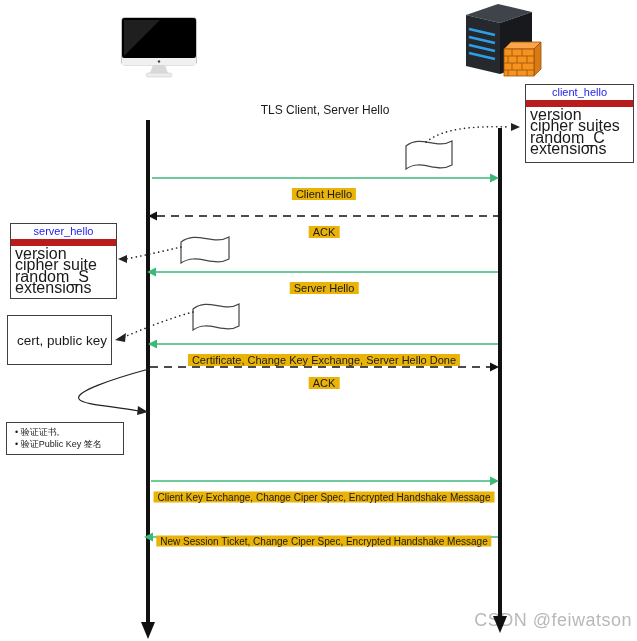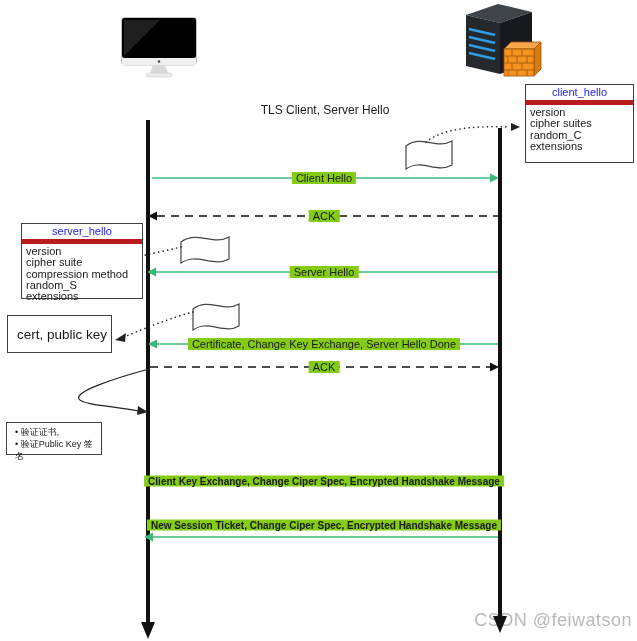--- a/index.html
+++ b/index.html
@@ -11,40 +11,40 @@
   .watermark{
     position:absolute;z-index:1;right:5px;top:610px;
     font-size:18px;color:#b9b9b9;letter-spacing:.5px;white-space:nowrap;
   }
   .diagram-title{
     position:absolute;z-index:3;left:235px;top:103px;width:180px;
     text-align:center;font-size:12px;white-space:nowrap;
   }
   .msg-label{
     position:absolute;z-index:3;left:324px;transform:translate(-50%,-50%);
-    background:#84cc16;padding:0 4px;font-size:11px;white-space:nowrap;
+    background:#eab308;padding:0 4px;font-size:11px;white-space:nowrap;margin-top:16px;
   }
-  .msg-label.small{font-size:10px;font-weight:bold;}
+  .msg-label.small{font-size:10px;}
   .note{
     position:absolute;z-index:3;background:#ffffff;border:1px solid #3f3f3f;
     box-sizing:border-box;
   }
   .note-title{
     font-size:11px;color:#2222ee;text-align:center;
-    border-bottom:5px solid #b91c1c;padding:1px 0 2px 0;
+    border-bottom:7px solid #b91c1c;padding:1px 0 2px 0;
   }
-  .note-items{padding:2px 4px 0 4px;font-size:11px;line-height:11.3px;}
+  .note-items{padding:2px 4px 0 4px;font-size:16px;line-height:11.3px;}
   .note-cert{
-    left:7px;top:315px;width:105px;height:38px;
+    left:7px;top:315px;width:105px;height:50px;
     display:flex;align-items:center;padding-left:9px;font-size:13.5px;
   }
   .note-client-hello{left:525px;top:84px;width:109px;height:79px;}
-  .note-server-hello{left:21px;top:223px;width:122px;height:76px;}
+  .note-server-hello{left:10px;top:223px;width:107px;height:76px;}
   .note-verify{
-    left:6px;top:422px;width:96px;height:33px;
+    left:6px;top:422px;width:118px;height:33px;
     font-size:9px;line-height:12px;padding:3px 2px 0 8px;
   }
   .note-verify .bullet-line::before{content:"• ";}
 </style>
 </head>
 <body>
 
 <div class="canvas">
 
   <div class="watermark">CSDN @feiwatson</div>
@@ -172,21 +172,20 @@
       <div>random_C</div>
       <div>extensions</div>
     </div>
   </div>
 
   <div class="note note-server-hello">
     <div class="note-title">server_hello</div>
     <div class="note-items">
       <div>version</div>
       <div>cipher suite</div>
-      <div>compression method</div>
       <div>random_S</div>
       <div>extensions</div>
     </div>
   </div>
 
   <div class="note note-cert">
     <span>cert, public key</span>
   </div>
 
   <div class="note note-verify">

